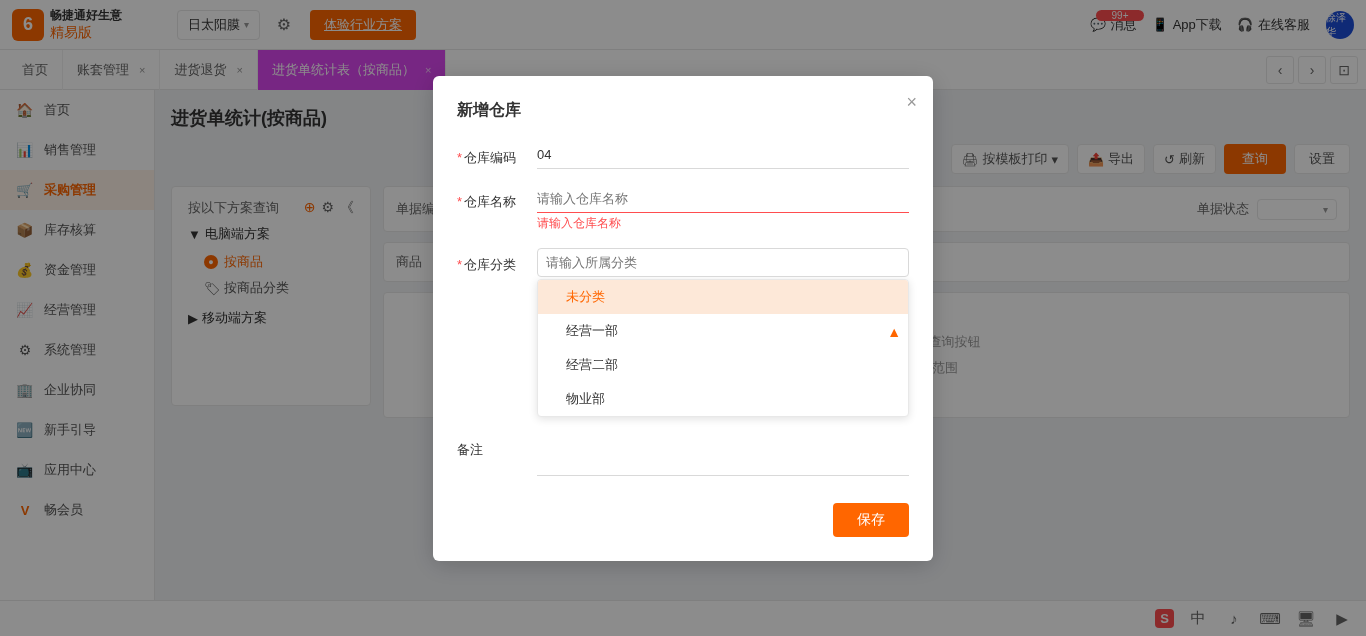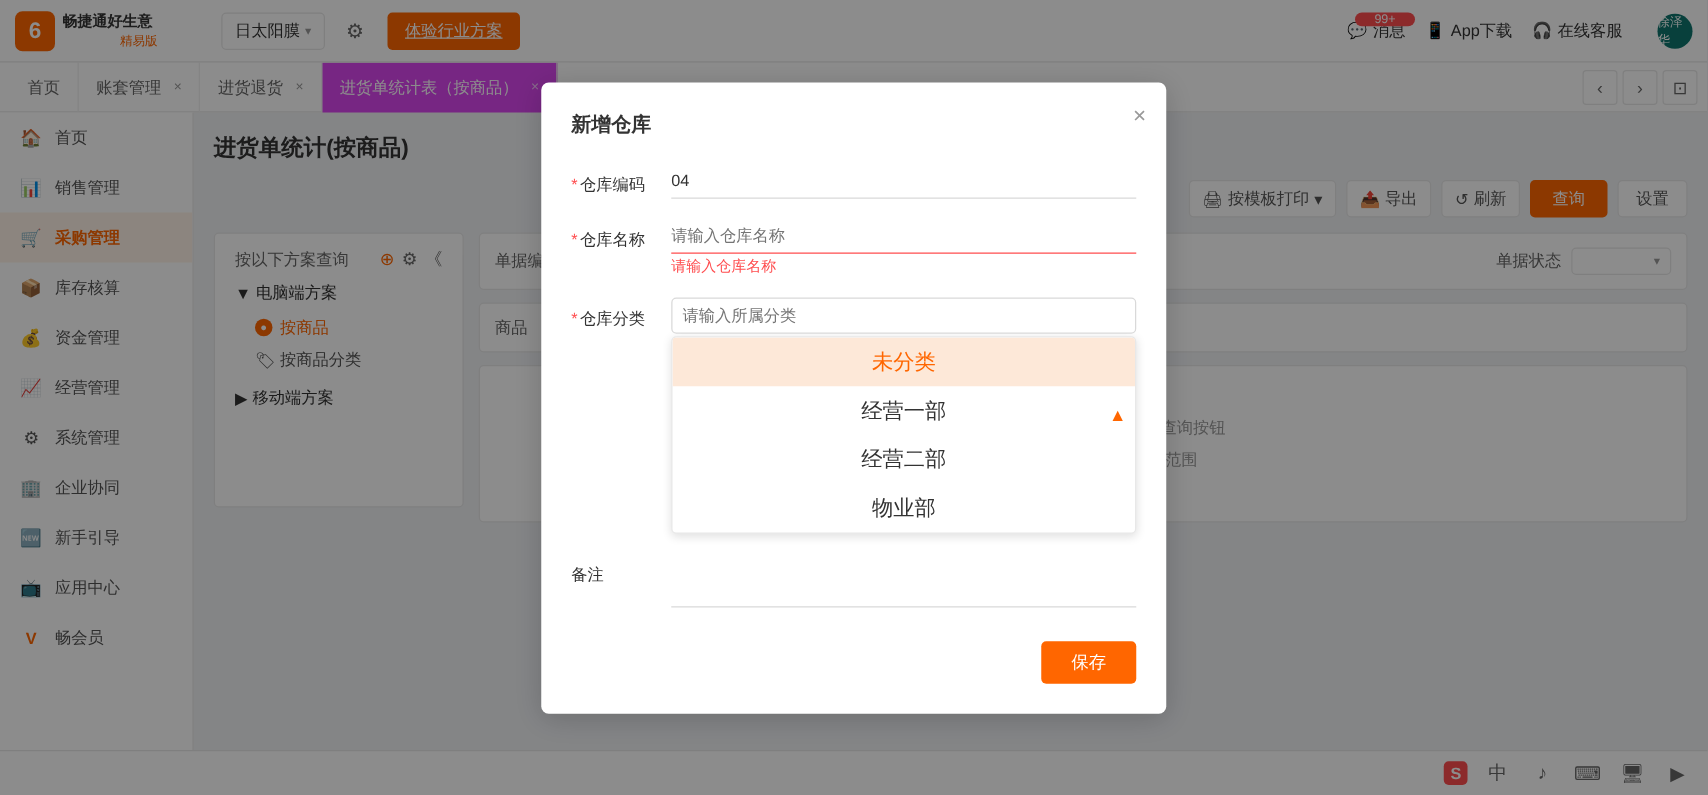--- a/index.html
+++ b/index.html
@@ -58,23 +58,23 @@
       position: relative;
     }
     .badge {
       background: #ff4d4f; color: #fff;
       border-radius: 10px; font-size: 10px;
       padding: 0 16px; position: absolute;
       top: -6px; right: -8px; min-width: 18px; text-align: center;
     }
     .user-avatar {
       width: 28px; height: 28px;
-      background: #0f766e; border-radius: 50%;
-      display: flex; align-items: center; justify-content: center;
-      color: #fff; font-size: 12px; margin-left: 12px;
+      background: #1d4ed8; border-radius: 50%;
+      display: flex; align-items: center; justify-content: center;
+      color: #fff; font-size: 12px;
     }
 
     
     .tab-bar {
       height: 40px;
       background: #fff;
       display: flex;
       align-items: center;
       border-bottom: 1px solid #e8e8e8;
       padding: 0 8px;
@@ -243,21 +243,21 @@
     
     .dropdown-list {
       background: #fff;
       border: 1px solid #e8e8e8;
       border-radius: 4px;
       box-shadow: 0 2px 8px rgba(0,0,0,0.12);
       margin-top: 2px;
       overflow: hidden;
     }
     .dropdown-item {
-      padding: 8px 28px; cursor: pointer; color: #333; font-size: 17px; text-align: center;
+      padding: 8px 28px; cursor: pointer; color: #333; font-size: 13px;
     }
     .dropdown-item.selected { background: #fde8d8; color: #ff6600; }
 
     .form-textarea {
       width: 100%; border: none; border-bottom: 1px solid #d9d9d9;
       padding: 6px 0; font-size: 13px; color: #333; outline: none;
       resize: none; min-height: 30px;
     }
     .modal-footer {
       display: flex; justify-content: flex-end; gap: 10px;
@@ -290,21 +290,21 @@
     ::-webkit-scrollbar-thumb { background: #ccc; border-radius: 2px; }
   </style>
 </head>
 <body>
 
 <div class="top-bar">
   <div class="logo-area">
     <div class="logo-icon">6</div>
     <div>
       <div style="font-size:12px;color:#333;font-weight:bold;">畅捷通好生意</div>
-      <div style="font-size:10px;color:#ff6600;margin-left:46px;">精易版</div>
+      <div style="font-size:14px;color:#ff6600;">精易版</div>
     </div>
   </div>
 
   <div class="store-selector">
     <span>日太阳膜</span>
     <span class="chevron-down">▾</span>
   </div>
 
   <div class="gear-btn">
     <span>⚙</span>

